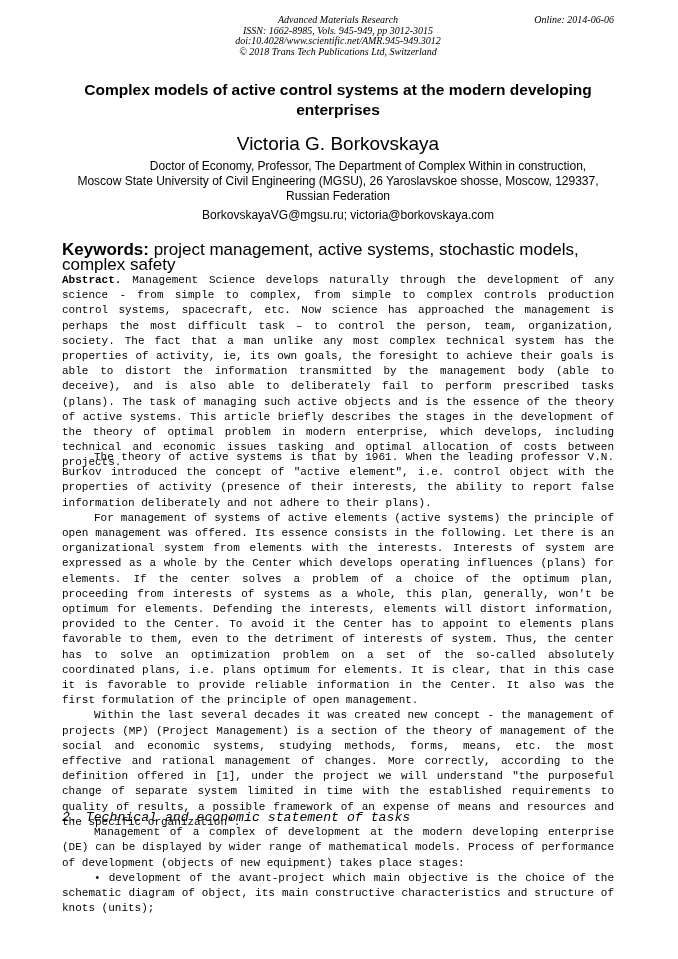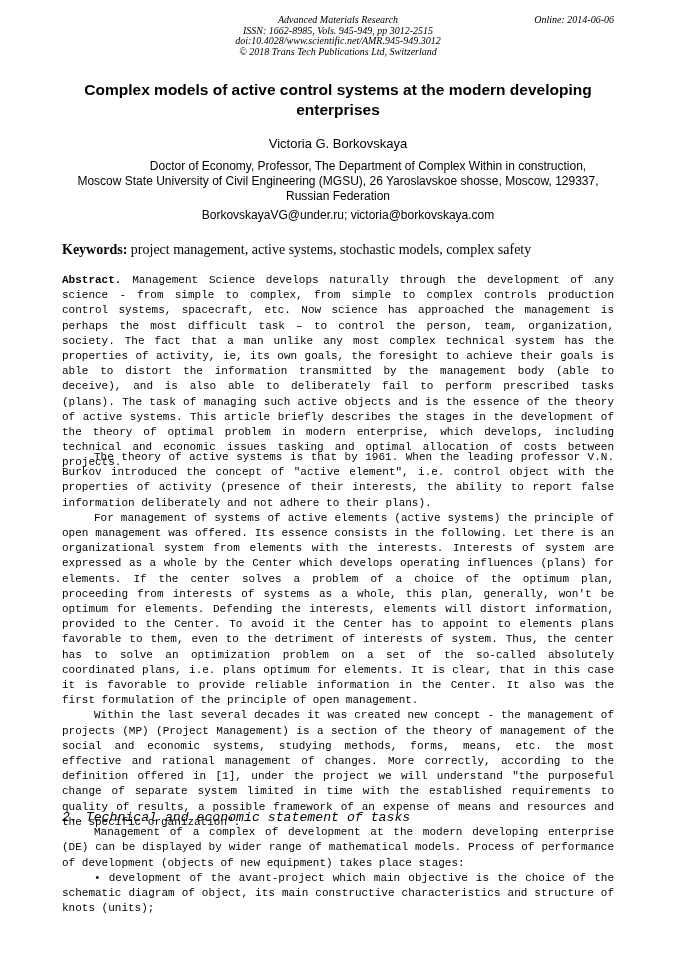--- a/index.html
+++ b/index.html
@@ -1,59 +1,59 @@
 <!DOCTYPE html>
 <html><head>
 <meta charset="utf-8">
 <style>
   html, body { margin: 0; padding: 0; background: #ffffff; }
   body { width: 678px; height: 959px; position: relative; overflow: hidden; color: #000; }
   .page { position: absolute; left: 62px; top: 0; width: 552px; }
   .header { position: absolute; top: 15px; left: 0; width: 552px; font-family: "Liberation Serif", serif; font-style: italic; font-size: 10px; line-height: 10.5px; text-align: center; }
   .header .online { position: absolute; right: 0; top: 0; }
   .title { position: absolute; top: 80px; left: 0; width: 552px; text-align: center; font-family: "Liberation Sans", sans-serif; font-weight: bold; font-size: 15.5px; line-height: 20px; }
-  .author { position: absolute; top: 135px; left: 0; width: 552px; text-align: center; font-family: "Liberation Sans", sans-serif; font-size: 13px; line-height: 18px; }
+  .author { position: absolute; top: 135px; left: 0; width: 552px; text-align: center; font-family: "Liberation Sans", sans-serif; font-size: 19px; line-height: 18px; }
   .affil { position: absolute; top: 159px; left: 0; width: 552px; text-align: center; font-family: "Liberation Sans", sans-serif; font-size: 12px; line-height: 15px; }
   .affil .l1 { display: block; padding-left: 60px; }
   .email { position: absolute; top: 208px; left: 0; width: 552px; text-align: center; font-family: "Liberation Sans", sans-serif; font-size: 12px; line-height: 15px; padding-left: 20px; box-sizing: border-box; }
-  .keywords { position: absolute; top: 242px; left: 0; width: 552px; font-family: Liberation Serif, serif; font-size: 14px; line-height: 15px; }
+  .keywords { position: absolute; top: 242px; left: 0; width: 552px; font-family: Liberation Sans, sans-serif; font-size: 17px; line-height: 15px; }
   .keywords b { font-weight: bold; }
   .body-text { font-family: Liberation Mono, monospace; font-size: 11px; line-height: 15.2px; text-align: justify; }
   .abstract { position: absolute; top: 273px; left: 0; width: 552px; }
   .sec1 { position: absolute; top: 450px; left: 0; width: 552px; }
   .sec2 { position: absolute; top: 810px; left: 0; width: 552px; }
   .sec-head-bold { font-family: "Liberation Serif", serif; font-weight: bold; font-size: 13.2px; line-height: 15.2px; }
   .sec-head-bold .num { display: inline-block; width: 22px; }
   .sec-head-italic { font-family: Liberation Mono, monospace; font-style: italic; font-size: 13.2px; line-height: 15.2px; }
   .para { margin: 0; text-indent: 32px; }
   .para.noindent { text-indent: 0; }
 </style>
 </head>
 <body>
 
 <div class="page">
 
   <div class="header">
     <div>Advanced Materials Research</div>
-    <div>ISSN: 1662-8985, Vols. 945-949, pp 3012-2515</div>
+    <div>ISSN: 1662-8985, Vols. 945-949, pp 3012-3015</div>
     <div>doi:10.4028/www.scientific.net/AMR.945-949.3012</div>
     <div>© 2018 Trans Tech Publications Ltd, Switzerland</div>
     <div class="online">Online: 2014-06-06</div>
   </div>
 
   <div class="title">Complex models of active control systems at the modern developing enterprises</div>
 
   <div class="author">Victoria G. Borkovskaya</div>
 
   <div class="affil">
     <span class="l1">Doctor of Economy, Professor, The Department of Complex Within in construction,</span>
     <span>Moscow State University of Civil Engineering (MGSU), 26 Yaroslavskoe shosse, Moscow, 129337, Russian Federation</span>
   </div>
 
-  <div class="email">BorkovskayaVG@under.ru; victoria@borkovskaya.com</div>
+  <div class="email">BorkovskayaVG@mgsu.ru; victoria@borkovskaya.com</div>
 
   <div class="keywords">
     <b>Keywords:</b><span> project management, active systems, stochastic models, complex safety</span>
   </div>
 
   <div class="abstract body-text">
     <p class="para noindent"><b>Abstract.</b><span> Management Science develops naturally through the development of any science - from simple to complex, from simple to complex controls production control systems, spacecraft, etc. Now science has approached the management is perhaps the most difficult task – to control the person, team, organization, society. The fact that a man unlike any most complex technical system has the properties of activity, ie, its own goals, the foresight to achieve their goals is able to distort the information transmitted by the management body (able to deceive), and is also able to deliberately fail to perform prescribed tasks (plans). The task of managing such active objects and is the essence of the theory of active systems. This article briefly describes the stages in the development of the theory of optimal problem in modern enterprise, which develops, including technical and economic issues tasking and optimal allocation of costs between projects.</span></p>
   </div>
 
   <div class="sec1">

